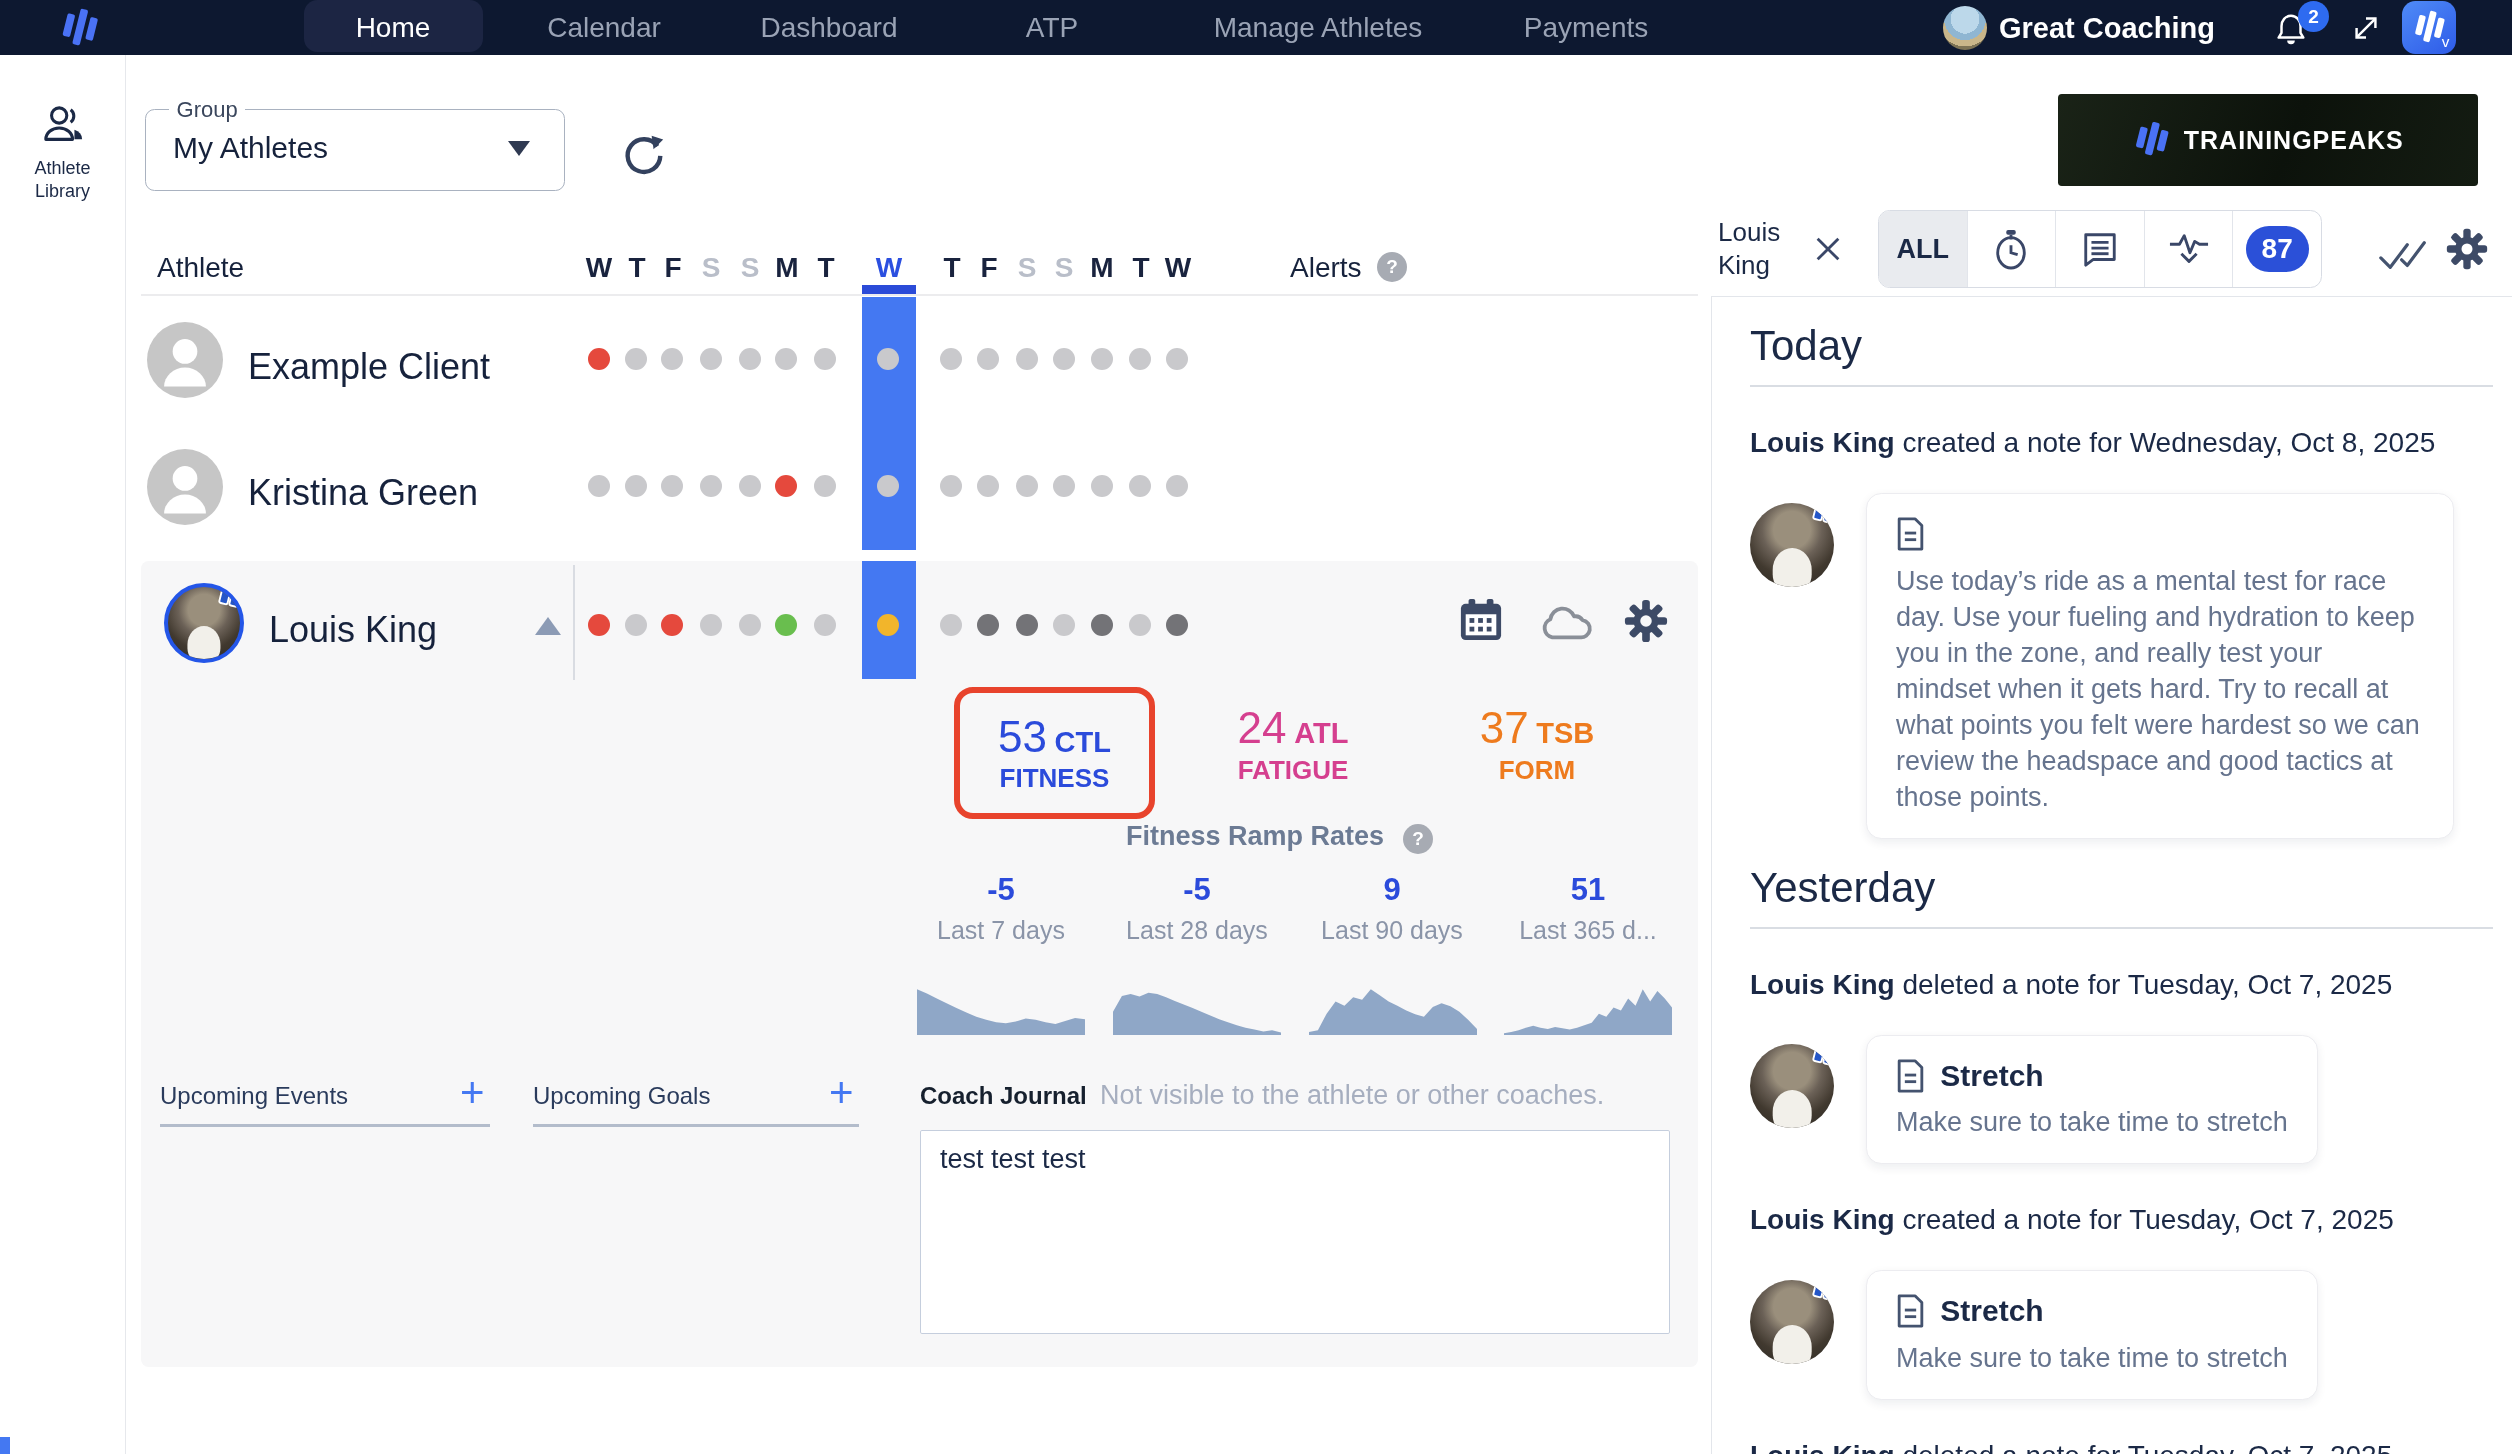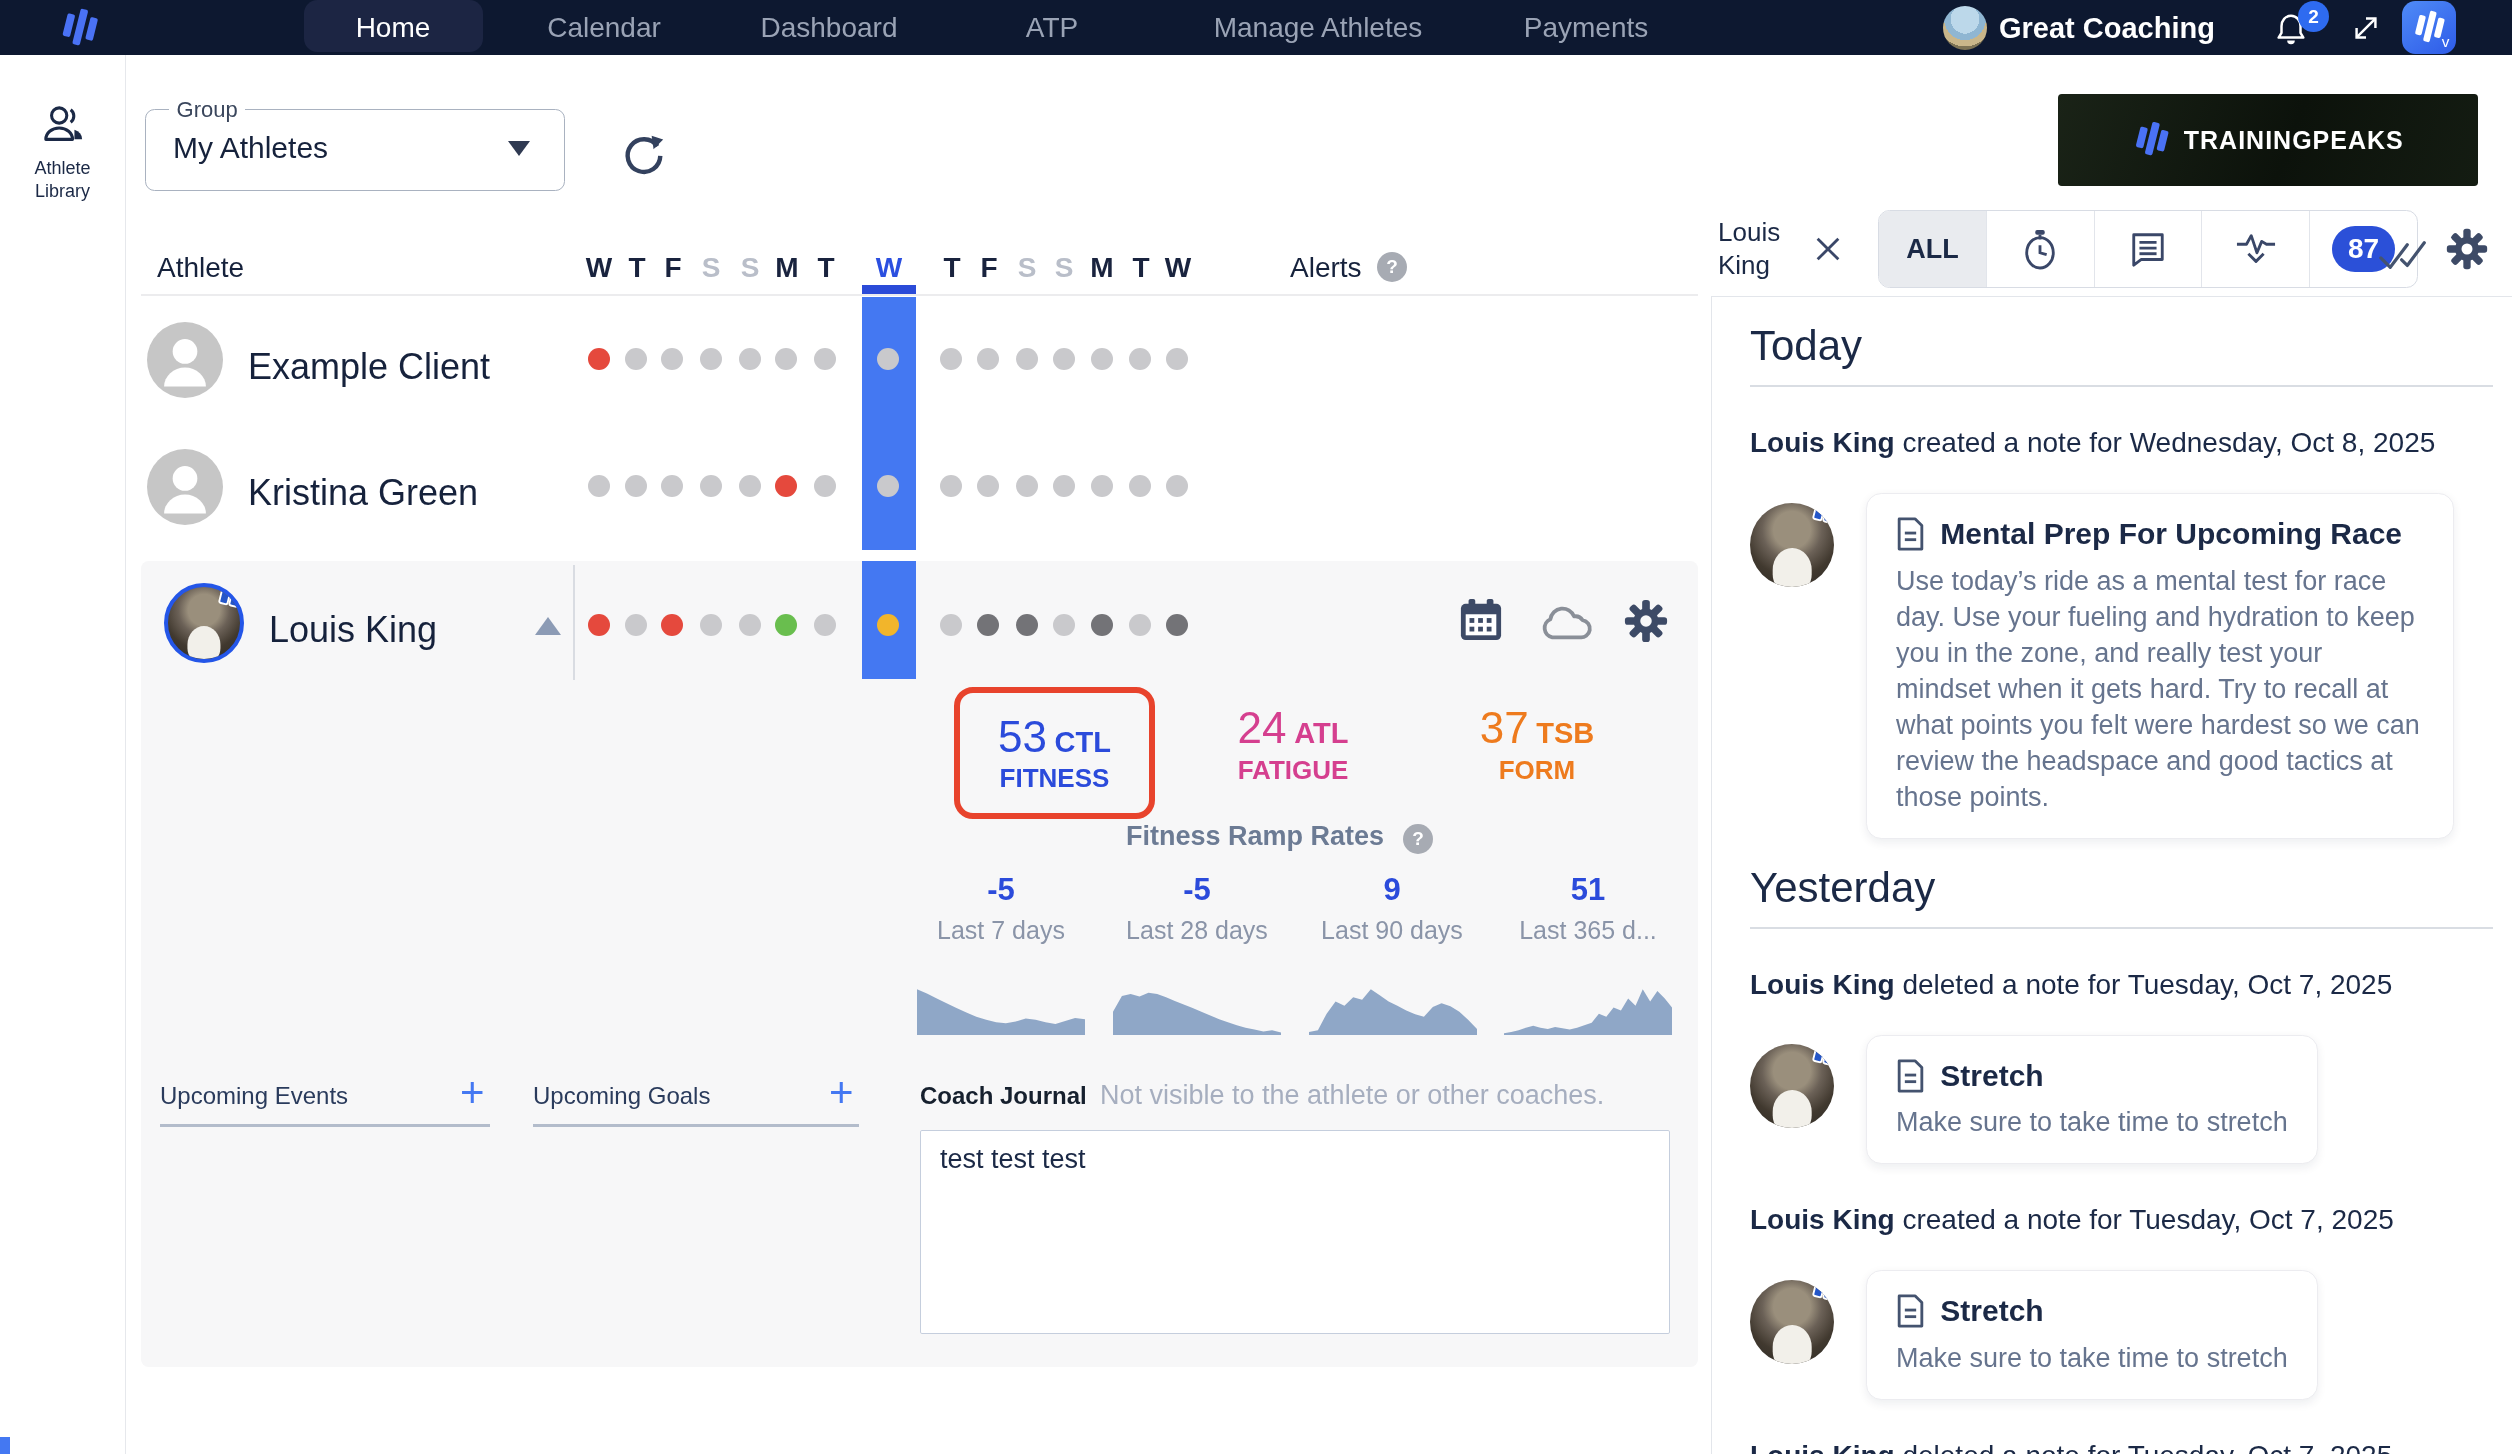--- a/index.html
+++ b/index.html
@@ -88,21 +88,21 @@
   .plus{position:absolute;top:1069px;font-size:42px;font-weight:300;color:#4478F2;cursor:pointer;}
   .upc-line{position:absolute;top:1124px;height:2.9px;background:#B3BCCB;}
   .cj-label{position:absolute;left:920px;top:1082px;font-size:24px;font-weight:600;color:#16202E;}
   .cj-hint{position:absolute;left:1100px;top:1080px;font-size:27px;color:#A6AEBF;}
   .cj-area{position:absolute;left:920px;top:1130px;width:750px;height:204px;border:1.9px solid #C5CEDD;border-radius:1.9px;background:#fff;
     font-family:"Liberation Sans",sans-serif;font-size:27px;color:#1B2946;padding:13.4px 19px;box-sizing:border-box;resize:none;outline:none;}
 
   
   .feed-name{position:absolute;left:1718px;top:216px;font-size:26px;line-height:33px;color:#1B2946;}
   .feed-close{position:absolute;left:1812px;top:233px;width:32px;height:32px;cursor:pointer;}
-  .seg{position:absolute;left:1878px;top:210px;width:540px;height:78px;border:1.9px solid #D8DCE4;border-radius:11.5px;background:#fff;display:flex;overflow:hidden;box-sizing:border-box;}
+  .seg{position:absolute;left:1878px;top:210px;width:444px;height:78px;border:1.9px solid #D8DCE4;border-radius:11.5px;background:#fff;display:flex;overflow:hidden;box-sizing:border-box;}
   .seg-item{flex:1;display:flex;align-items:center;justify-content:center;border-left:1.9px solid #E2E5EB;cursor:pointer;}
   .seg-item:first-child{border-left:none;}
   .seg-item.active{background:#E9EBEF;font-size:27px;font-weight:800;color:#1B2946;}
   .count-pill{min-width:63px;height:46px;border-radius:23px;background:#2B50D8;color:#fff;font-size:28px;font-weight:700;display:flex;align-items:center;justify-content:center;padding:0 9.5px;box-sizing:border-box;}
   .feed-check{position:absolute;left:2377px;top:239px;width:53px;height:34px;cursor:pointer;}
   .feed-gear{position:absolute;left:2445px;top:227px;width:44px;height:44px;cursor:pointer;}
 
   .feed-panel{position:absolute;left:1711px;top:296px;width:801px;height:1159px;background:#fff;border-top:1.9px solid #E3E6EB;border-left:1.9px solid #E3E6EB;box-sizing:border-box;overflow:hidden;padding:0 19px 0 38px;}
   .feed-h{font-size:42px;color:#1B2946;margin:25px 0 0 0;font-weight:400;}
   .feed-hr{height:1.9px;background:#D9DDE3;margin-top:15.3px;}
@@ -453,21 +453,20 @@
               <rect x="4" y="6" width="9" height="22" rx="2" fill="#2456C8" stroke="#fff" stroke-width="2"></rect>
               <rect x="15" y="2" width="9" height="26" rx="2" fill="#2456C8" stroke="#fff" stroke-width="2"></rect>
             </g>
           </svg>
         </div><div class="note-card"><div class="note-title">
             <svg width="29" height="34" viewBox="0 0 30 36">
               <path d="M3 2 h17 l7 7 v25 h-24 z" fill="none" stroke="#44536F" stroke-width="3" stroke-linejoin="round"></path>
               <line x1="9" y1="17" x2="21" y2="17" stroke="#44536F" stroke-width="3"></line>
               <line x1="9" y1="24" x2="21" y2="24" stroke="#44536F" stroke-width="3"></line>
             </svg>
-            <span>Mental Prep For Upcoming Race</span>
           </div><div class="note-body">Use today’s ride as a mental test for race day. Use your fueling and hydration to keep you in the zone, and really test your mindset when it gets hard. Try to recall at what points you felt were hardest so we can review the headspace and good tactics at those points.</div></div></div>
       <div class="feed-h">Yesterday</div>
       <div class="feed-hr"></div>
       <div class="feed-meta"><b>Louis King</b> deleted a note for Tuesday, Oct 7, 2025</div>
       <div class="feed-entry"><div class="feed-avatar cat">
           <svg class="tp-badge" viewBox="0 0 30 34">
             <g transform="rotate(14 15 17)">
               <rect x="4" y="6" width="9" height="22" rx="2" fill="#2456C8" stroke="#fff" stroke-width="2"></rect>
               <rect x="15" y="2" width="9" height="26" rx="2" fill="#2456C8" stroke="#fff" stroke-width="2"></rect>
             </g>

